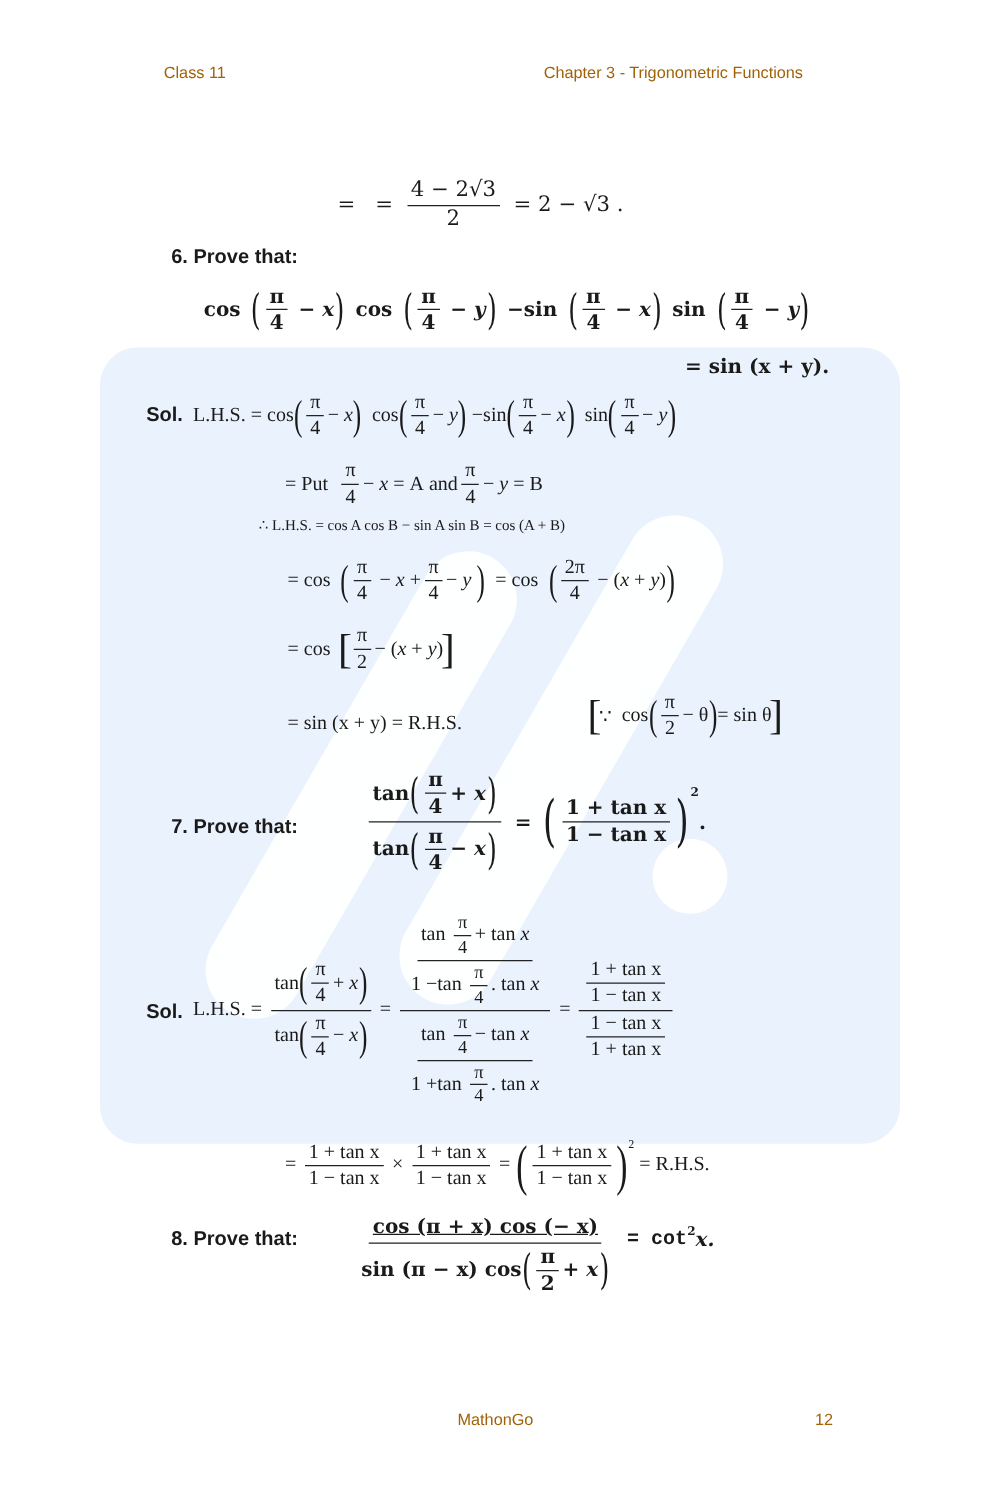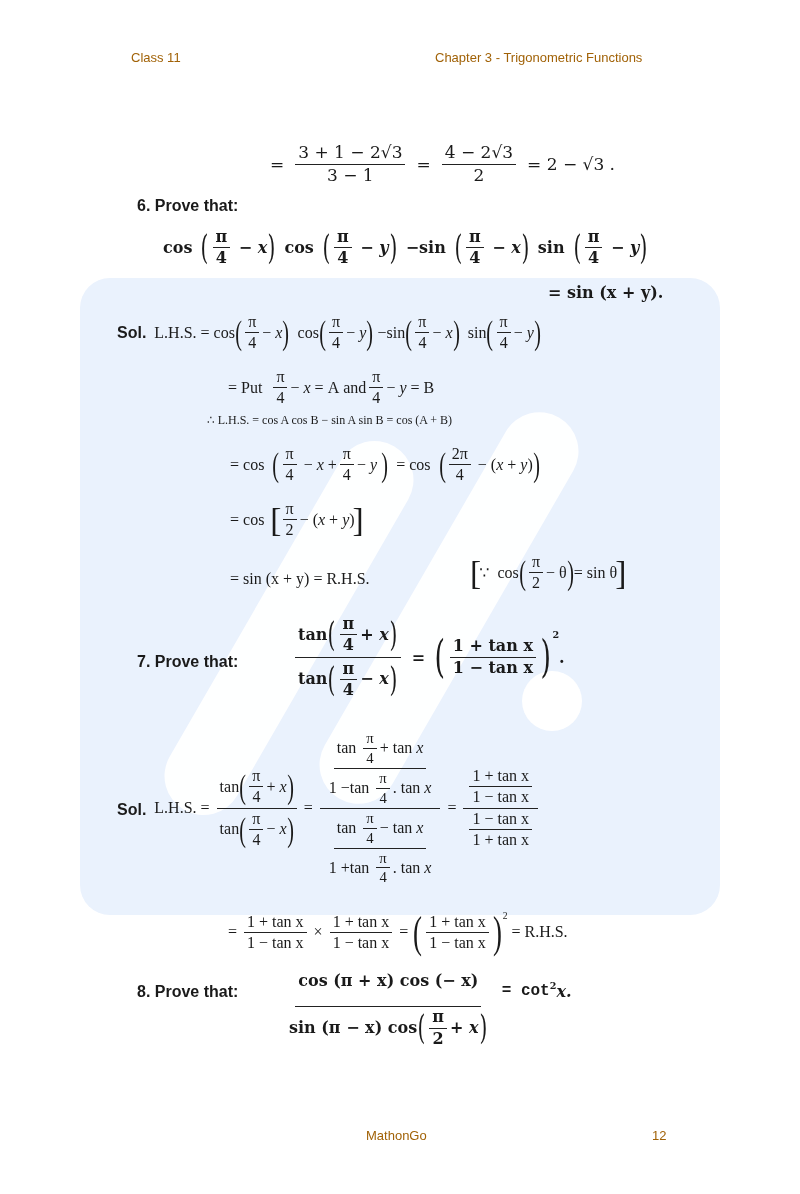--- a/index.html
+++ b/index.html
@@ -34,24 +34,20 @@
 
 <div class="bluebox">
   <div class="wm-stroke" style="left:170px; top:140px; width:78px; height:420px; transform:rotate(30deg);"></div>
   <div class="wm-stroke" style="left:330px; top:110px; width:78px; height:440px; transform:rotate(30deg);"></div>
   <div class="wm-dot" style="left:442px; top:393px; width:60px; height:60px;"></div>
 </div>
 
 <div class="abs math row" style="left:270px; top:143px; font-size:17px;">
   <span>=</span>
     <span class="sp"></span>
-  <span class="frac">
-    <span class="num">3 + 1 − 2√3</span>
-    <span class="den">3 − 1</span>
-  </span>
   <span class="sp"></span>
     <span>=</span>
     <span class="sp"></span>
   <span class="frac">
     <span class="num">4 − 2√3</span>
     <span class="den">2</span>
   </span>
   <span class="sp"></span>
     <span>= 2 − √3 .</span>
 </div>
@@ -352,21 +348,21 @@
     <sup style="align-self:flex-start;">2</sup>
   <span>&nbsp;</span>
     <span>= R.H.S.</span>
 </div>
 
 <div class="abs q" style="left:137px; top:983px;">
   <span>8.</span> <span>Prove that:</span>
 </div>
 <div class="abs math row b" style="left:283px; top:972px; font-size:16px;">
   <span class="frac">
-    <span class="num" style="padding-bottom:16px;">cos (π + x) cos (− x)</span>
+    <span class="num" style="padding-bottom:4px;text-decoration:underline;">cos (π + x) cos (− x)</span>
     <span class="den row">
       <span>sin (π − x) cos</span>
       <span class="paren">(</span>
       <span class="frac">
           <span class="num">π</span>
           <span class="den">2</span>
         </span>
       <span>+ <i>x</i></span>
       <span class="paren">)</span>
     </span>

